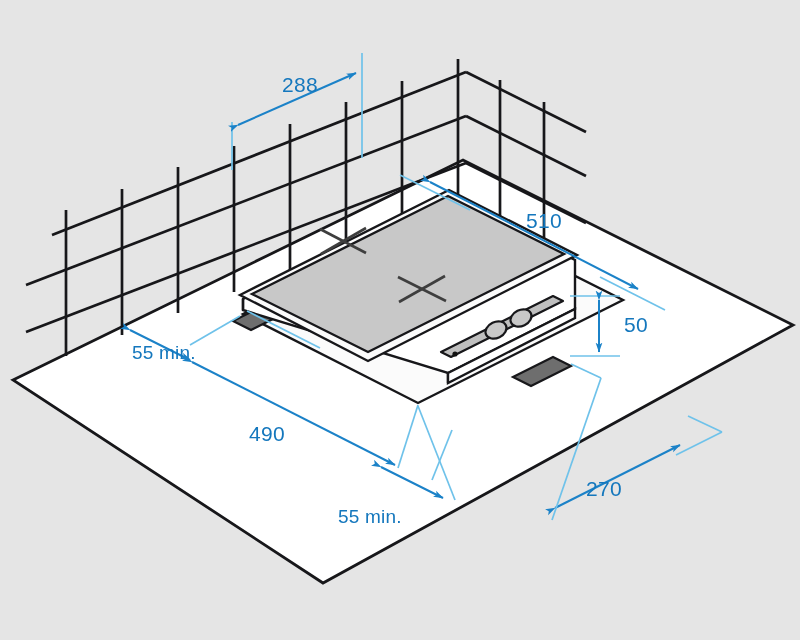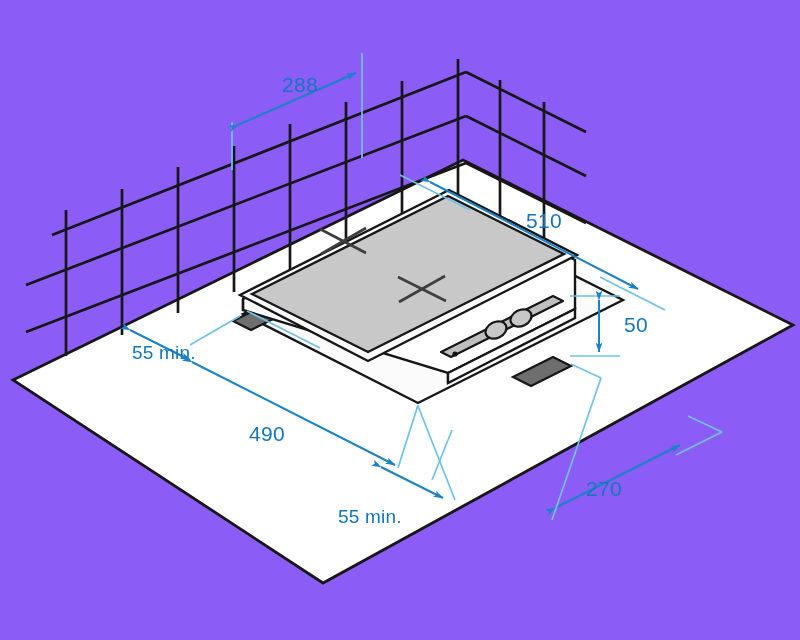--- a/index.html
+++ b/index.html
@@ -11,21 +11,21 @@
   body {
     width: 800px;
     height: 640px;
     overflow: hidden;
     font-family: "Liberation Sans", sans-serif;
   }
   #drawing-root {
     position: relative;
     width: 800px;
     height: 640px;
-    background: #8b5cf6;
+    background: #e5e5e5;
   }
   svg#technical-drawing {
     display: block;
     width: 800px;
     height: 640px;
   }
   .grid-bar {
     fill: none;
     stroke: #17171a;
     stroke-width: 2.7;

